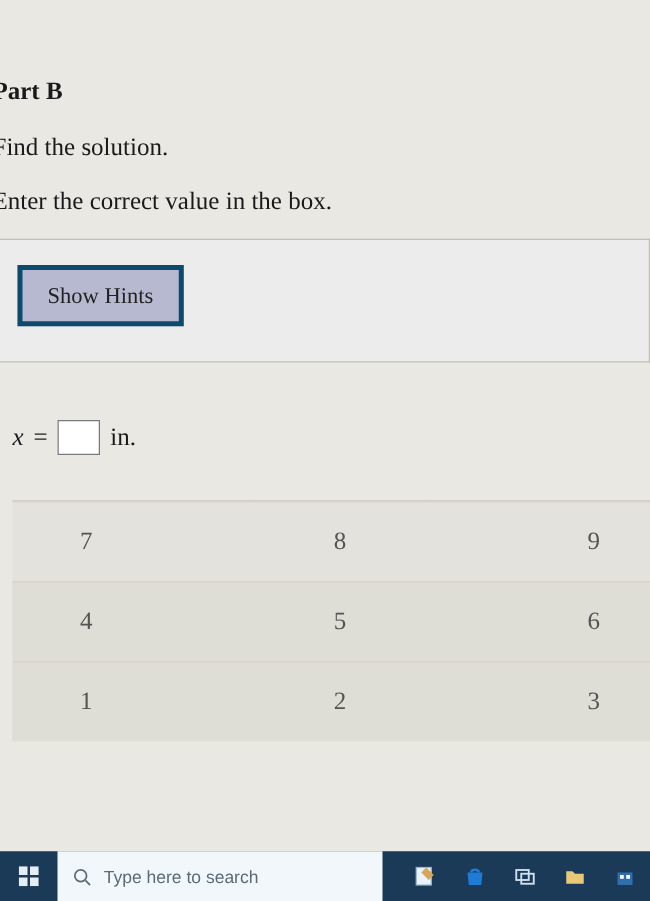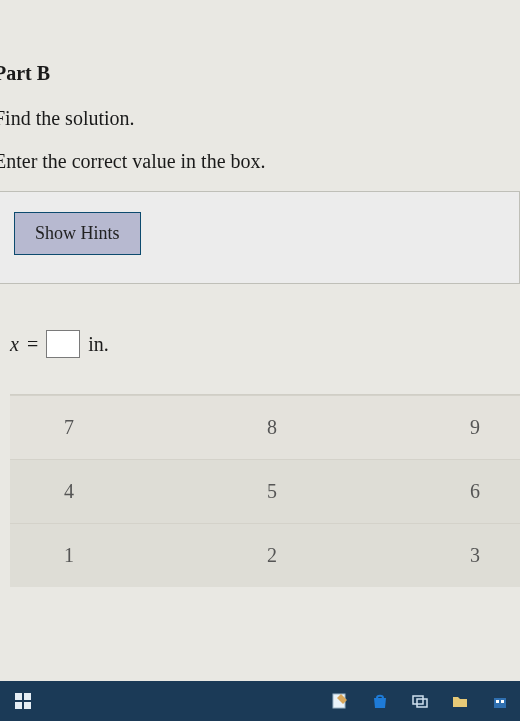--- a/index.html
+++ b/index.html
@@ -28,21 +28,21 @@
   .instr2 { font-size: 20px; margin-bottom: 18px; }
   .panel {
     border: 1px solid #bfbfb8;
     border-left: none;
     background: #ececec;
     width: 100%;
     padding: 20px 14px 28px 14px;
   }
   .hints-btn {
     background: #b7b9d0;
-    border: 1px solid #0c4a6e;
+    border: 4px solid #0c4a6e;
     color: #222;
     font-family: inherit;
     font-size: 18px;
     padding: 10px 20px;
     cursor: pointer;
   }
   .answer-row {
     margin: 46px 0 36px 10px;
     font-size: 20px;
     display: flex;
@@ -158,20 +158,27 @@
 
 <div class="taskbar">
   <div class="start">
     <svg viewBox="0 0 16 16">
       <rect x="0" y="0" width="7" height="7" fill="#e6eef5"></rect>
       <rect x="9" y="0" width="7" height="7" fill="#e6eef5"></rect>
       <rect x="0" y="9" width="7" height="7" fill="#e6eef5"></rect>
       <rect x="9" y="9" width="7" height="7" fill="#e6eef5"></rect>
     </svg>
   </div>
+  <div class="searchbox">
+    <svg viewBox="0 0 16 16" fill="none" stroke-width="1.5">
+      <circle cx="7" cy="7" r="5"></circle>
+      <line x1="11" y1="11" x2="15" y2="15"></line>
+    </svg>
+    <span>Type here to search</span>
+  </div>
   <div class="tb-spacer"></div>
   <div class="tb-icon">
     <svg viewBox="0 0 18 18">
       <rect x="2" y="2" width="12" height="14" fill="#eaf3fa" stroke="#9fb7c9"></rect>
       <path d="M10 2 L16 8 L12 12 L6 6 Z" fill="#d8a65a"></path>
     </svg>
   </div>
   <div class="tb-icon">
     <svg viewBox="0 0 18 18">
       <path d="M3 6 L15 6 L14 16 L4 16 Z" fill="#1e7bd8"></path>

